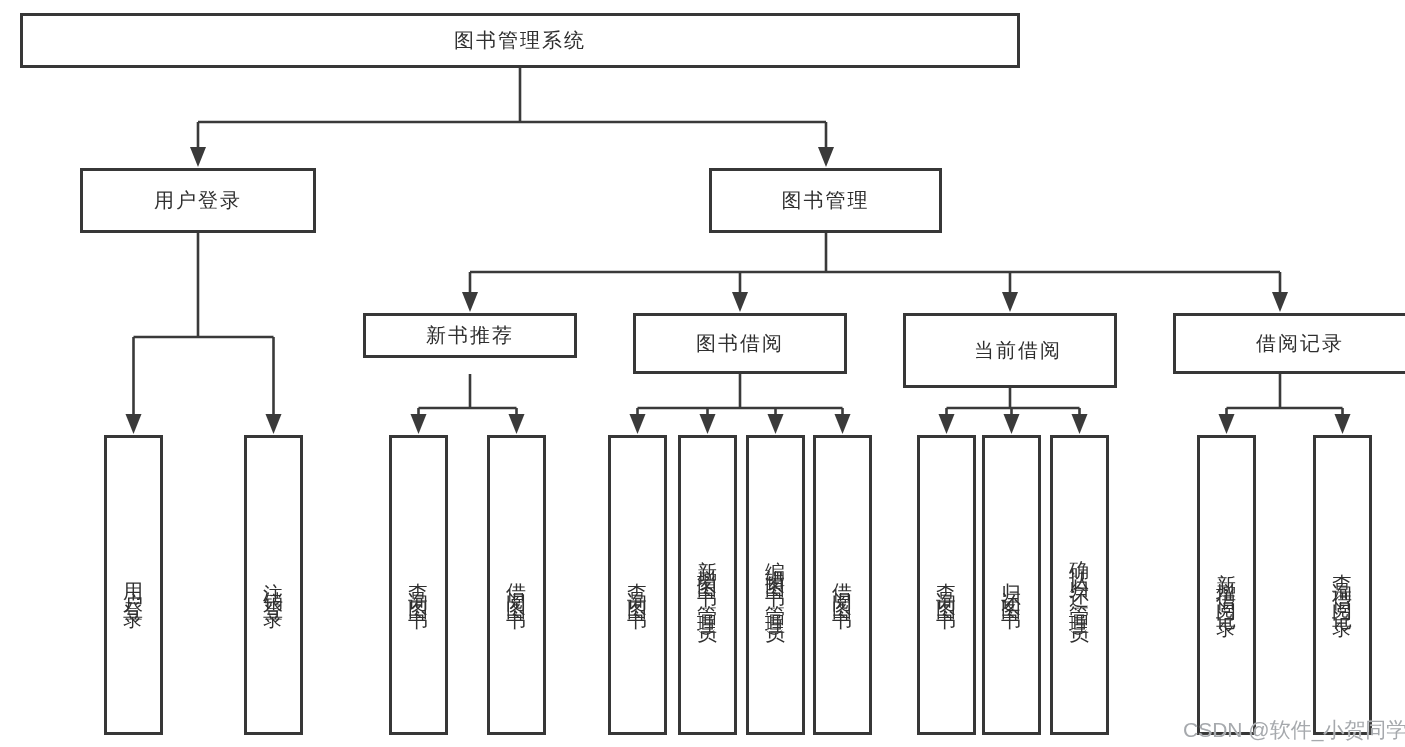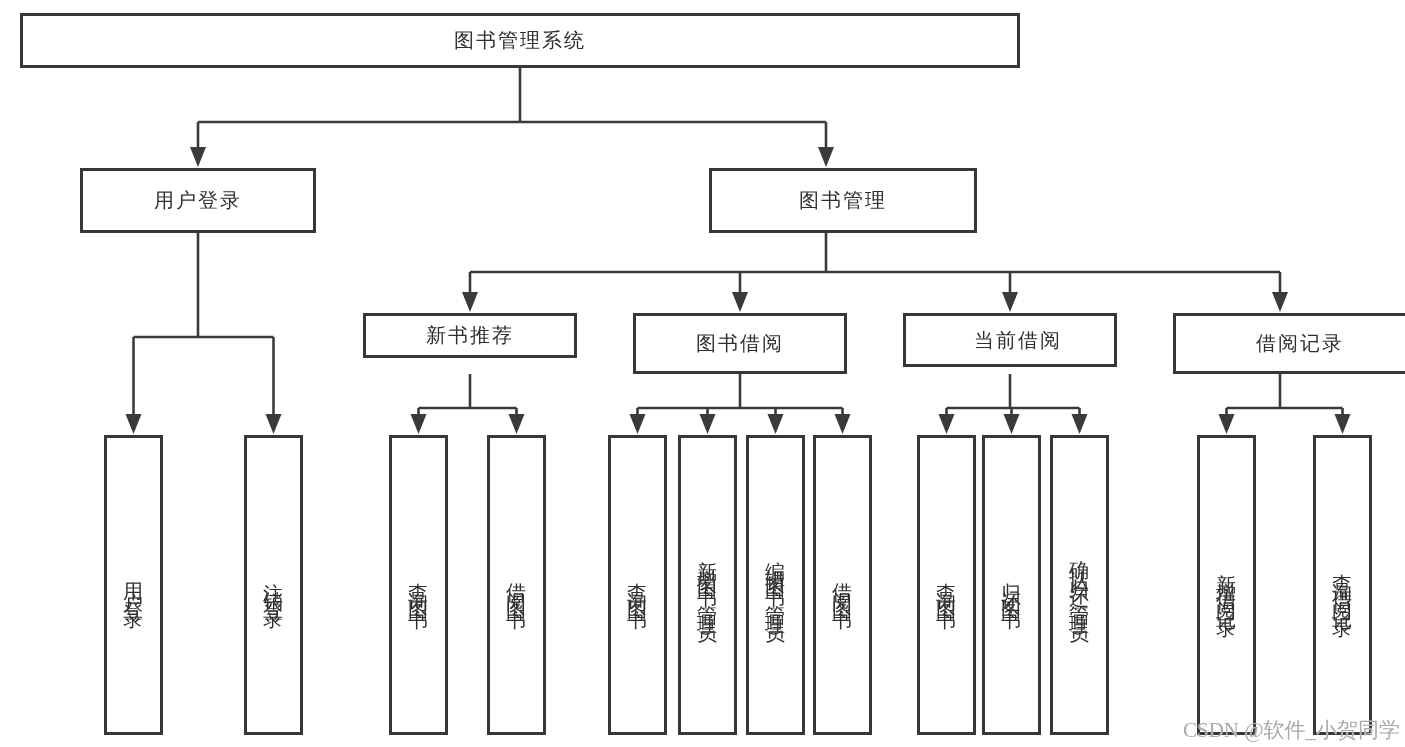--- a/index.html
+++ b/index.html
@@ -5,21 +5,21 @@
   html, body {
     margin: 0;
     padding: 0;
     background: #ffffff;
   }
   #canvas {
     position: relative;
     width: 1405px;
     height: 747px;
     background: #ffffff;
-    font-family: Liberation Serif, serif;
+    font-family: Liberation Sans, sans-serif;
     overflow: hidden;
   }
   #connectors {
     position: absolute;
     left: 0;
     top: 0;
     z-index: 1;
   }
   .node {
     position: absolute;
@@ -40,24 +40,24 @@
   .vnode .label {
     writing-mode: vertical-rl;
     text-orientation: mixed;
     letter-spacing: 9px;
     line-height: 1;
     white-space: normal;
   }
   
   #box-root          { left: 20px;   top: 13px;  width: 1000px; height: 55px; }
   #box-user-login    { left: 80px;   top: 168px; width: 236px;  height: 65px; }
-  #box-book-mgmt     { left: 709px;  top: 168px; width: 268px;  height: 65px; }
+  #box-book-mgmt     { left: 709px;  top: 168px; width: 233px;  height: 65px; }
   #box-new-book-rec  { left: 363px;  top: 313px; width: 214px;  height: 45px; }
   #box-book-borrow   { left: 633px;  top: 313px; width: 214px;  height: 61px; }
-  #box-current-borrow{ left: 903px;  top: 313px; width: 214px;  height: 54px; padding-left: 16px; }
+  #box-current-borrow{ left: 903px;  top: 313px; width: 214px;  height: 75px; padding-left: 16px; }
   #box-borrow-record { left: 1173px; top: 313px; width: 254px;  height: 61px; }
   
   .vnode { top: 435px; width: 59px; height: 300px; }
   #leaf-user-login   { left: 104px; }
   #leaf-logout       { left: 244px; }
   #leaf-nbr-query    { left: 389px; }
   #leaf-nbr-borrow   { left: 487px; }
   #leaf-bb-query     { left: 608px; }
   #leaf-bb-add       { left: 678px; }
   #leaf-bb-edit      { left: 746px; }

